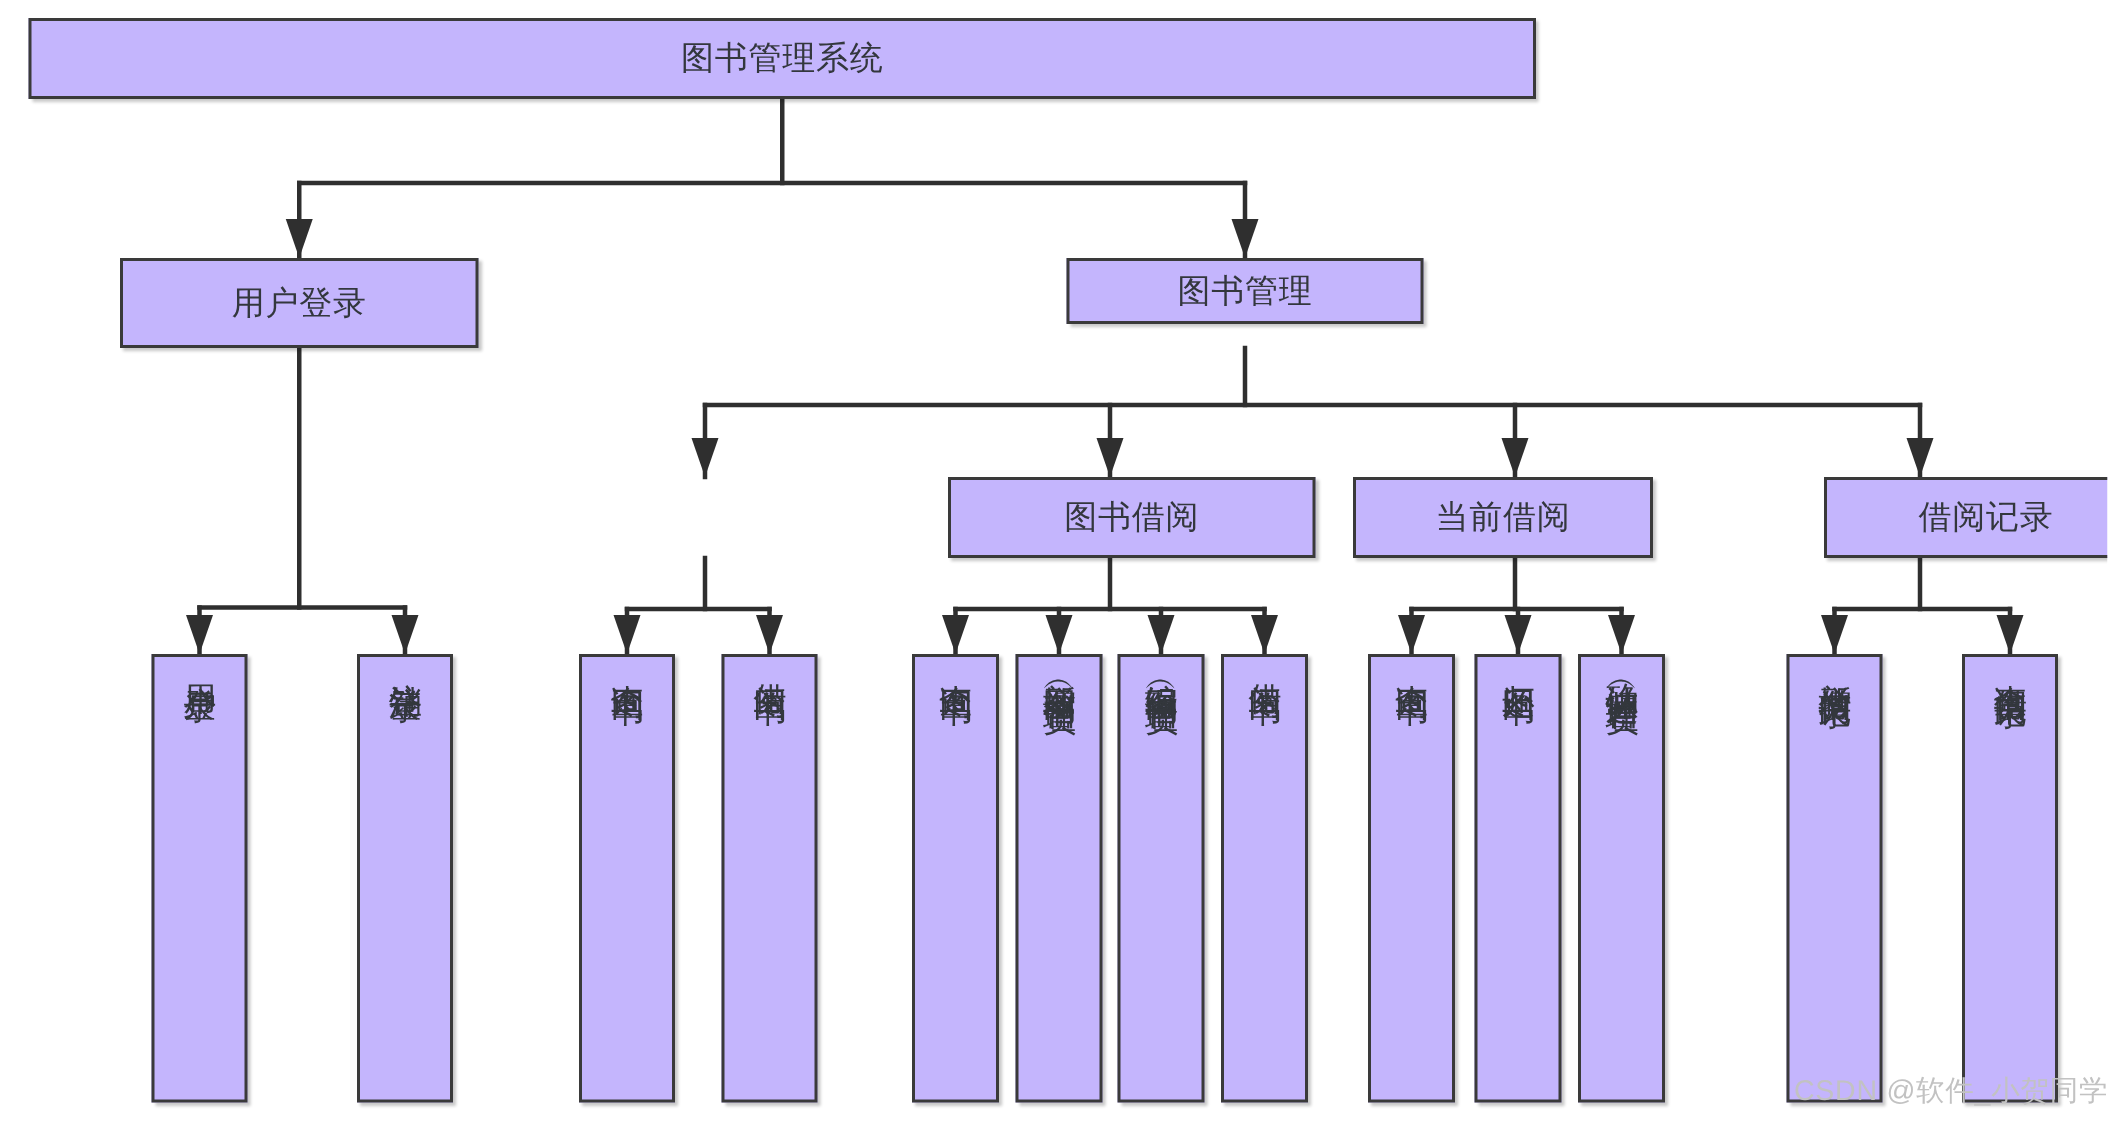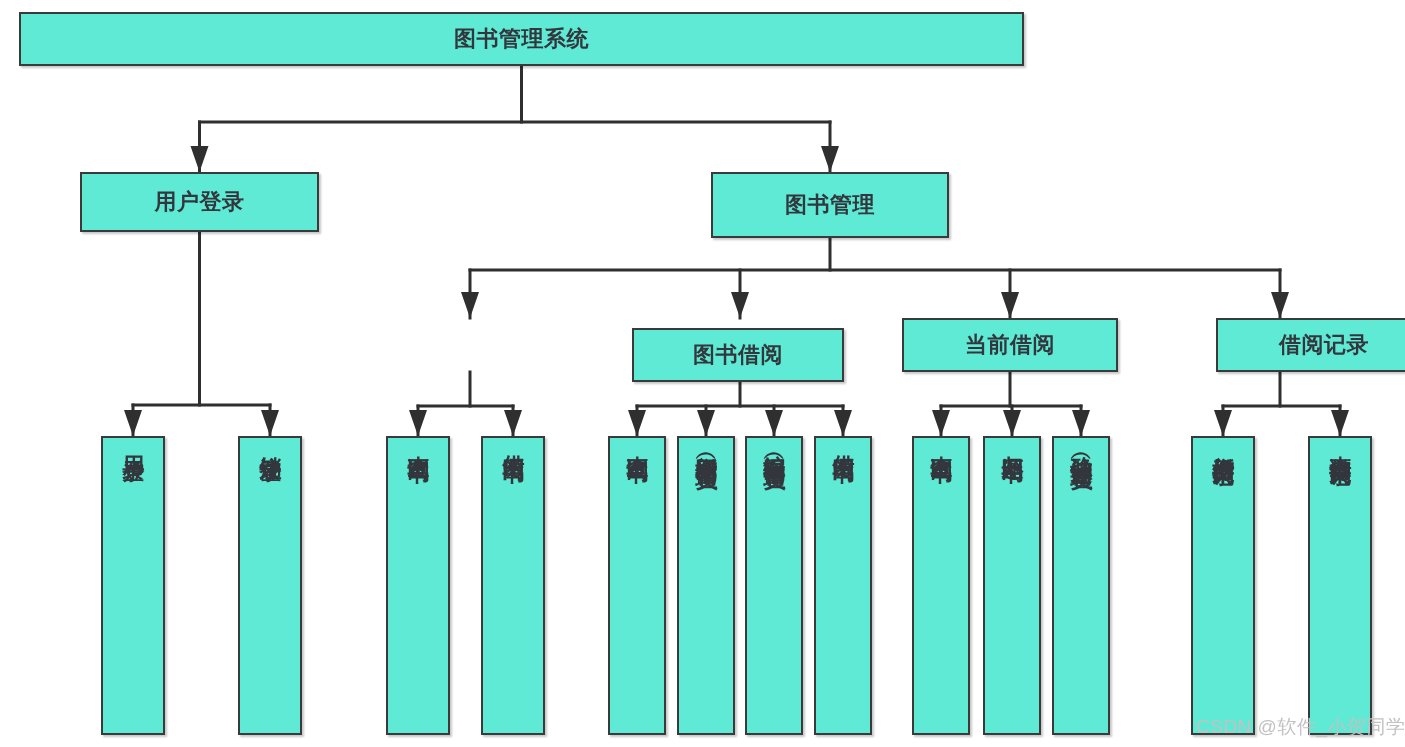--- a/index.html
+++ b/index.html
@@ -21,27 +21,26 @@
     position: absolute;
     left: 0;
     top: 0;
     width: 1405px;
     height: 747px;
     pointer-events: none;
   }
   .node {
     position: absolute;
     box-sizing: border-box;
-    background: #5eead4;
+    background: #c4b5fd;
     border: 2px solid #3a3a3a;
     box-shadow: 2px 2px 2px rgba(0,0,0,0.22);
     display: flex;
     align-items: center;
     justify-content: center;
-    font-weight: bold;
   }
   .node .label {
     color: #33373d;
     font-size: 22px;
     line-height: 1.12;
     letter-spacing: 0.5px;
     text-align: center;
     white-space: nowrap;
   }
   .node.vertical {
@@ -128,28 +127,28 @@
       </g>
   </svg>
 
   <div class="node" style="left: 19px; top: 12px; width: 1005px; height: 54px;">
     <span class="label">图书管理系统</span>
   </div>
 
   <div class="node" style="left: 80px; top: 172px; width: 239px; height: 60px;">
     <span class="label">用户登录</span>
   </div>
-  <div class="node" style="left: 711px; top: 172px; width: 238px; height: 66px;">
+  <div class="node" style="left: 711px; top: 172px; width: 238px; height: 44px;">
     <span class="label">图书管理</span>
   </div>
 
-  <div class="node" style="left: 632px; top: 328px; width: 212px; height: 54px;">
+  <div class="node" style="left: 632px; top: 318px; width: 245px; height: 54px;">
     <span class="label">图书借阅</span>
   </div>
-  <div class="node" style="left: 902px; top: 318px; width: 216px; height: 54px;">
+  <div class="node" style="left: 902px; top: 318px; width: 200px; height: 54px;">
     <span class="label">当前借阅</span>
   </div>
   <div class="node" style="left: 1216px; top: 318px; width: 216px; height: 54px;">
     <span class="label">借阅记录</span>
   </div>
 
   <div class="node vertical" style="left: 101px; top: 436px; width: 64px; height: 299px;">
     <span class="label">用户登录</span>
   </div>
   <div class="node vertical" style="left: 238px; top: 436px; width: 64px; height: 299px;">

